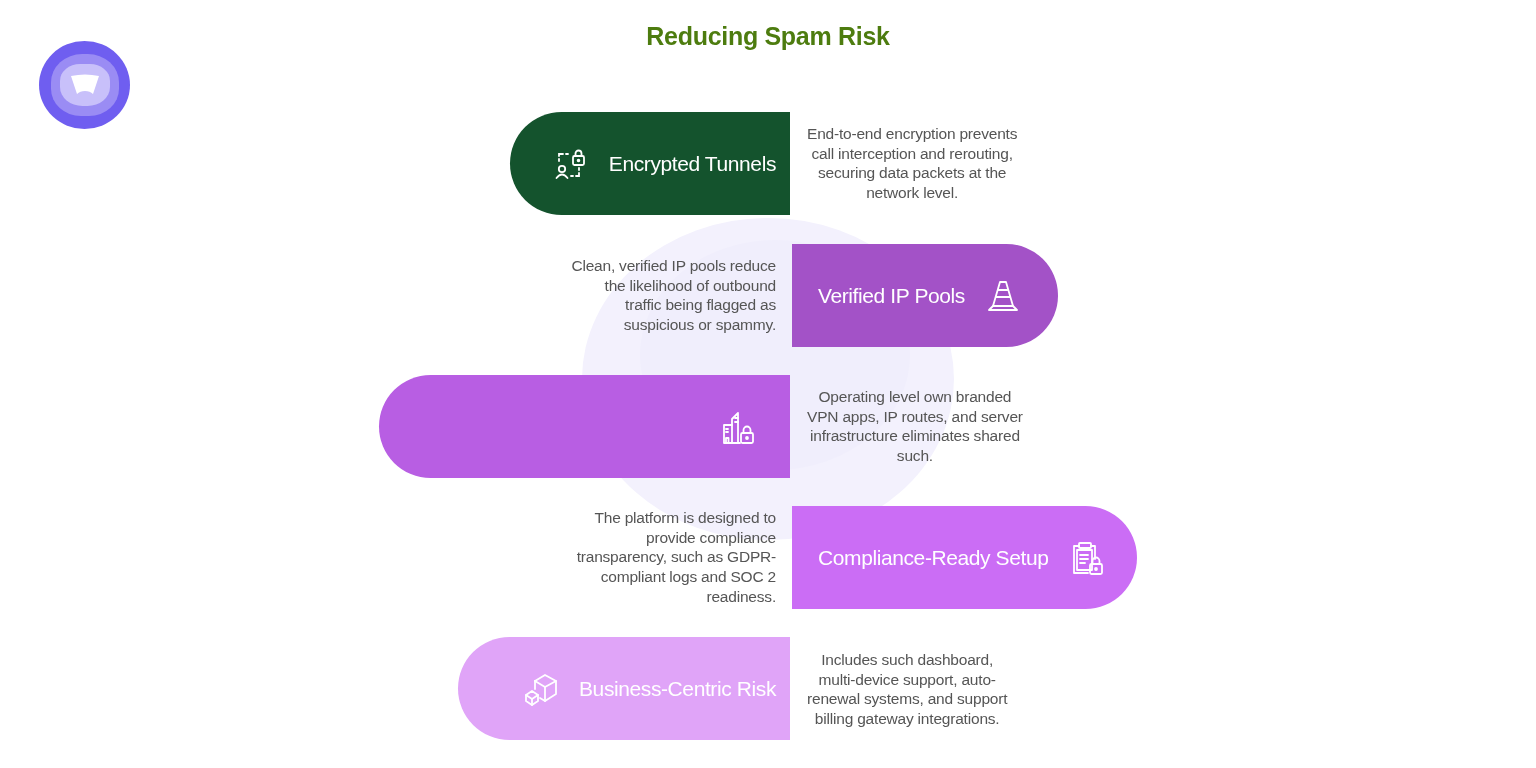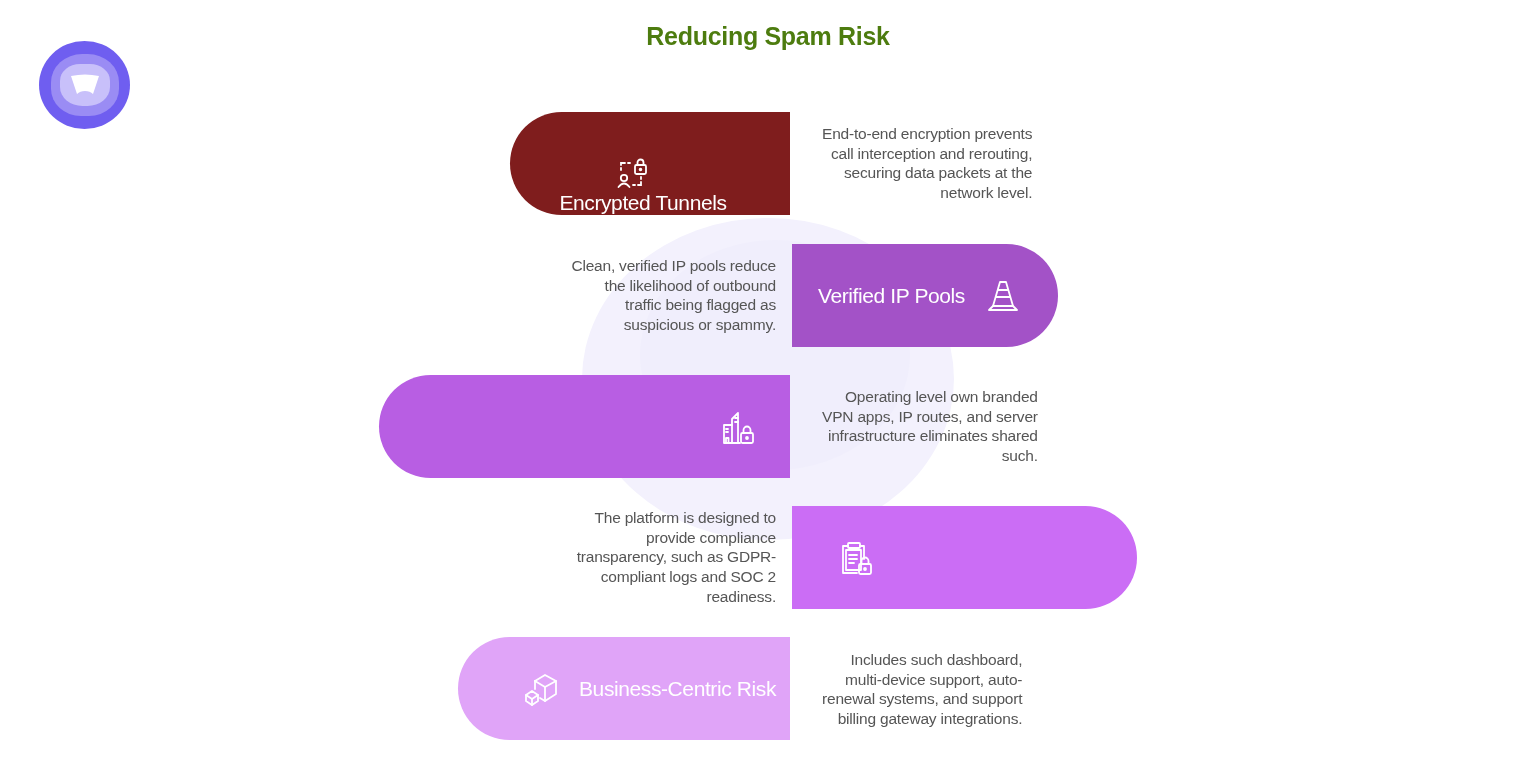--- a/index.html
+++ b/index.html
@@ -103,21 +103,21 @@
     }
     .pill.left .icon { margin-right: 20px; }
     .pill.right .icon { margin-left: 20px; }
     .desc {
       position: absolute;
       font-size: 15.5px;
       line-height: 19.7px;
       color: #555555;
       letter-spacing: -0.2px;
     }
-    .desc.right-side { text-align: right; margin-left: 15px; }
+    .desc.right-side { text-align: center; }
     .desc.left-side { text-align: right; }
     .desc span { display: block; white-space: nowrap; }
   </style>
 </head>
 <body>
 
 <div class="logo">
   <div class="ring">
     <div class="core">
       <svg width="30" height="22" viewBox="0 0 30 22">
@@ -125,21 +125,21 @@
       </svg>
     </div>
   </div>
 </div>
 
 <div class="title">Reducing Spam Risk</div>
 
 <div class="bg-circle"></div>
 <div class="bg-circle-inner"></div>
 
-<div class="pill left" style="left:510px; top:112px; width:280px; background:#7f1d1d;flex-direction:column;">
+<div class="pill left" style="left:510px; top:112px; width:280px; background:#14532d;">
   <svg class="icon" viewBox="0 0 36 36" fill="none" stroke="#fff" stroke-width="1.8" stroke-linecap="round">
     <path d="M6 10 V8 H10"></path>
     <path d="M13 8 H15"></path>
     <path d="M6 13 V15"></path>
     <rect x="20" y="10" width="11" height="9" rx="1.5"></rect>
     <path d="M22.5 10 V7.5 A3 3 0 0 1 28.5 7.5 V10"></path>
     <circle cx="25.5" cy="14.5" r="0.9" fill="#fff"></circle>
     <circle cx="9" cy="23" r="3.2"></circle>
     <path d="M3.5 32 Q9 25 14.5 32"></path>
     <path d="M18 30 H20"></path>
@@ -187,20 +187,21 @@
   </svg>
 </div>
 <div class="desc right-side" style="left:807px; top:387px;">
   <span>Operating level own branded</span>
   <span>VPN apps, IP routes, and server</span>
   <span>infrastructure eliminates shared</span>
   <span>such.</span>
 </div>
 
 <div class="pill right" style="left:792px; top:506px; width:345px; background:#cb6df5;">
+  <span class="label">Compliance-Ready Setup</span>
   <svg class="icon" viewBox="0 0 36 36" fill="none" stroke="#fff" stroke-width="1.8" stroke-linejoin="round" stroke-linecap="round">
     <path d="M10 6 H5 V33 H19"></path>
     <path d="M22 6 H26 V19"></path>
     <rect x="10" y="3" width="12" height="5" rx="1"></rect>
     <rect x="8" y="10" width="15" height="20"></rect>
     <path d="M11 15 H19"></path>
     <path d="M11 19 H19"></path>
     <path d="M11 23 H16"></path>
     <rect x="21" y="24" width="12" height="10" rx="1.5"></rect>
     <path d="M23.5 24 V21 A3.5 3.5 0 0 1 30.5 21 V24"></path>

